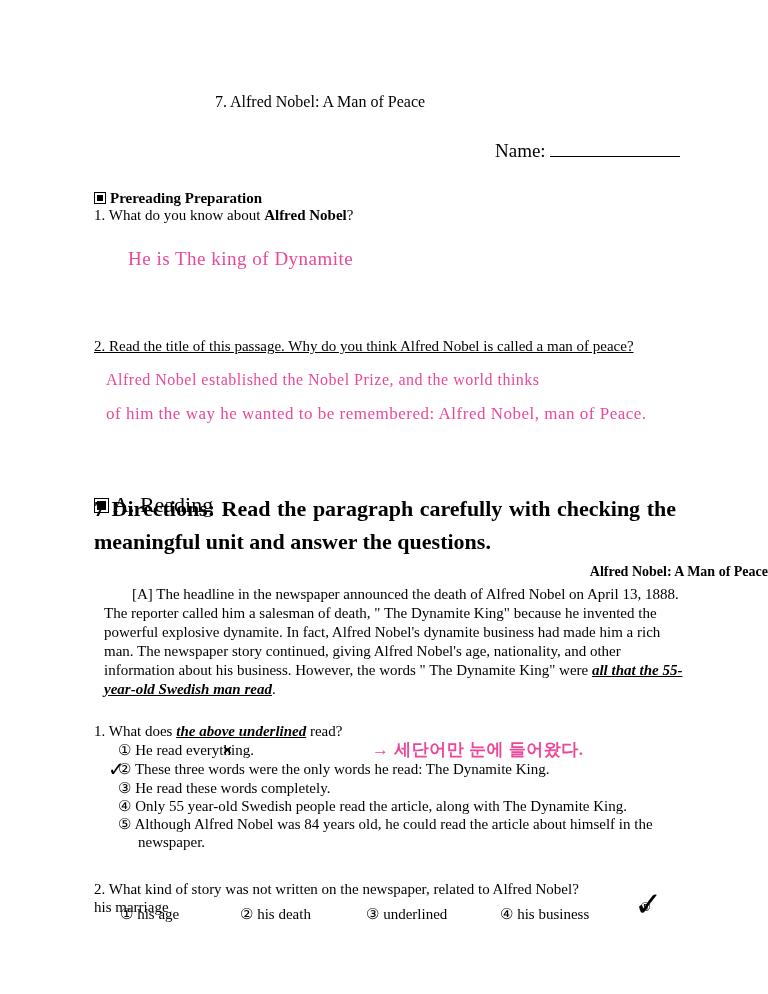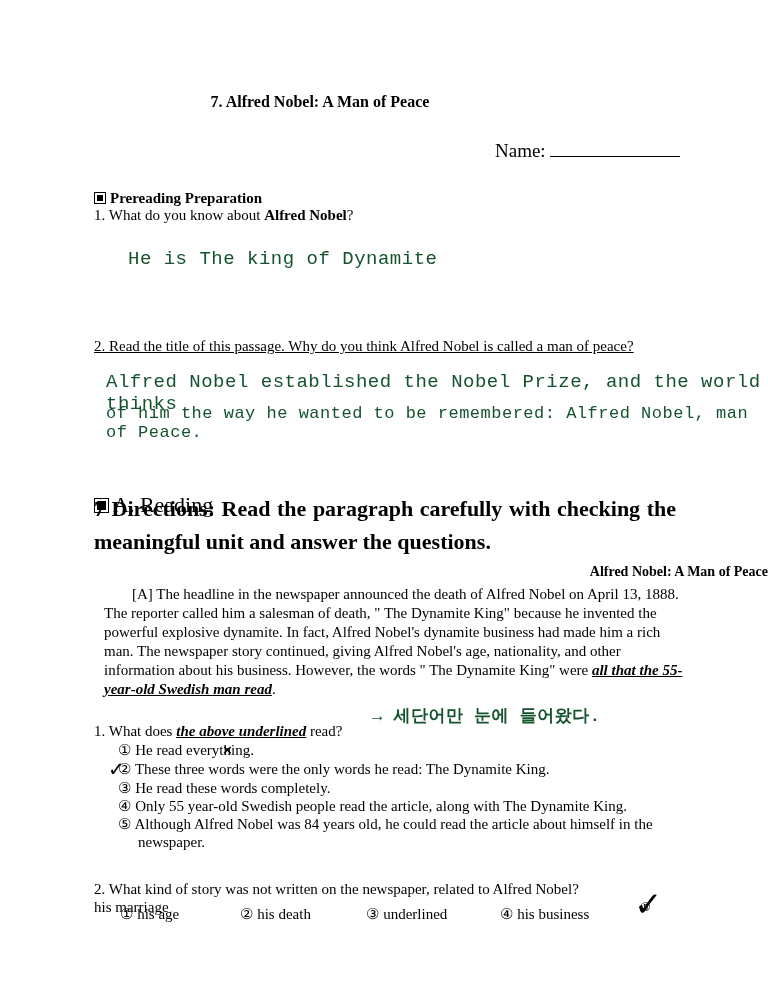--- a/index.html
+++ b/index.html
@@ -1,25 +1,25 @@
 <!DOCTYPE html>
 <html><head>
 <meta charset="utf-8">
 <style>
   html, body { margin: 0; padding: 0; background: #fff; }
   body { width: 768px; height: 994px; position: relative; overflow: hidden;
          font-family: "Liberation Serif", serif; color: #000; }
   .abs { position: absolute; }
-  .title { left: 0; width: 640px; top: 93px; text-align: center; font-weight: bold; font-size: 16px; }
+  .title { left: 0; width: 640px; top: 93px; text-align: center; font-weight: normal; font-size: 16px; }
   .name { left: 495px; top: 140px; font-size: 19px; }
   .name .line { display: inline-block; width: 130px; border-bottom: 1px solid #000; margin-left: 4px; height: 16px; vertical-align: baseline; }
   .sec { left: 94px; font-size: 15px; line-height: 17px; }
   .sq { display: inline-block; width: 10px; height: 10px; border: 1px solid #000; position: relative; margin-right: 4px; vertical-align: -1px; }
   .sq::after { content: ""; position: absolute; left: 2px; top: 2px; width: 6px; height: 6px; background: #000; }
-  .hand { font-family: Liberation Mono, monospace; font-size: 19px; color: #14532d; letter-spacing: 0.5px; }
+  .hand { font-family: Liberation Serif, serif; font-size: 19px; color: #ec4899; letter-spacing: 0.5px; }
   .big { left: 94px; font-size: 22px; }
   .big .sq { width: 13px; height: 13px; }
   .big .sq::after { width: 9px; height: 9px; }
   .directions { left: 94px; top: 492px; width: 582px; font-size: 22px; font-weight: bold; line-height: 33px; text-align: justify; }
   .subtitle { left: 0; width: 768px; top: 564px; text-align: right; font-weight: bold; font-size: 14px; }
   .para { left: 94px; top: 585px; width: 580px; font-size: 15px; line-height: 19px; margin-left: 10px; }
   .para .indent { display: inline-block; width: 28px; }
   .ul-bi { font-weight: bold; font-style: italic; text-decoration: underline; }
   .q { left: 94px; font-size: 15px; line-height: 18px; }
   .opt { position: absolute; left: 118px; font-size: 15px; line-height: 18px; }
@@ -36,37 +36,37 @@
 
 <div class="abs sec" style="top:190px;">
   <span class="sq"></span><b>Prereading Preparation</b>
 </div>
 <div class="abs sec" style="top:207px;">
   <span>1. What do you know about </span><b>Alfred Nobel</b><span>?</span>
 </div>
 <div class="abs hand" style="left:128px; top:248px;">He is The king of Dynamite</div>
 
 <div class="abs sec" style="top:338px;text-decoration:underline;">2. Read the title of this passage. Why do you think Alfred Nobel is called a man of peace?</div>
-<div class="abs hand" style="left:106px; top:371px; font-size:19px;">Alfred Nobel established the Nobel Prize, and the world thinks</div>
+<div class="abs hand" style="left:106px; top:371px; font-size:16px;">Alfred Nobel established the Nobel Prize, and the world thinks</div>
 <div class="abs hand" style="left:106px; top:404px; font-size:17px;">of him the way he wanted to be remembered: Alfred Nobel, man of Peace.</div>
 
 <div class="abs big" style="top:492px;">
   <span class="sq"></span><span>A. Reading</span>
 </div>
 <div class="abs directions">7 Directions: Read the paragraph carefully with checking the meaningful unit and answer the questions.</div>
 <div class="abs subtitle">Alfred Nobel: A Man of Peace</div>
 
 <div class="abs para">
   <span class="indent"></span><span>[A] The headline in the newspaper announced the death of Alfred Nobel on April 13, 1888. The reporter called him a salesman of death, " The Dynamite King" because he invented the powerful explosive dynamite. In fact, Alfred Nobel's dynamite business had made him a rich man. The newspaper story continued, giving Alfred Nobel's age, nationality, and other information about his business. However, the words " The Dynamite King" were </span><span class="ul-bi">all that the 55-year-old Swedish man read</span><span>.</span>
 </div>
 
 <div class="abs q" style="top:722px;">
   <span>1. What does </span><span class="ul-bi">the above underlined</span><span> read?</span>
 </div>
-<div class="abs hand" style="left:372px; top:704px; font-size:17px; font-weight:bold;">→ 세단어만 눈에 들어왔다.</div>
+<div class="abs hand" style="left:372px; top:738px; font-size:17px; font-weight:bold;">→ 세단어만 눈에 들어왔다.</div>
 
 <div class="opt" style="top:741px;"><span>①</span> <span>He read everything.</span></div>
 <span class="mark" style="left:222px; top:742px; font-size:13px; font-weight:bold;">×</span>
 
 <span class="mark" style="left:108px; top:757px; font-size:20px;">✓</span>
 <div class="opt" style="top:760px;"><span>②</span> <span>These three words were the only words he read: The Dynamite King.</span></div>
 
 <div class="opt" style="top:779px;"><span>③</span> <span>He read these words completely.</span></div>
 <div class="opt" style="top:797px;"><span>④</span> <span>Only 55 year-old Swedish people read the article, along with The Dynamite King.</span></div>
 <div class="opt" style="top:815px;"><span>⑤</span> <span>Although Alfred Nobel was 84 years old, he could read the article about himself in the</span></div>

